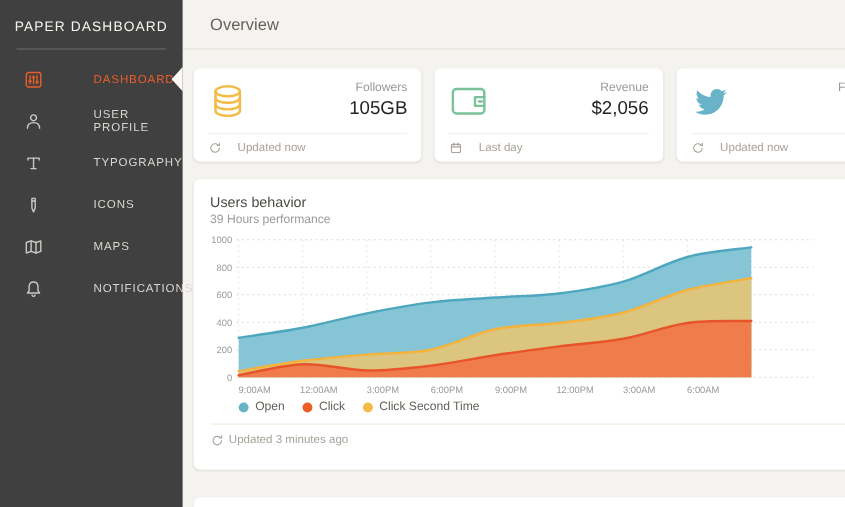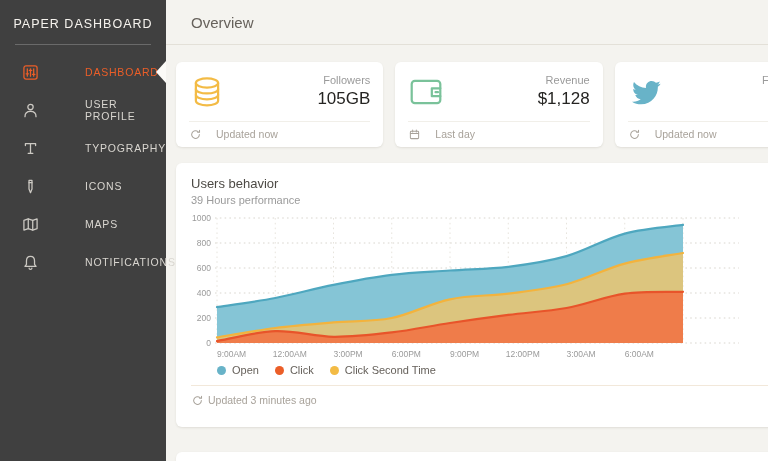--- a/index.html
+++ b/index.html
@@ -169,21 +169,21 @@
 
       <div class="card stat-card">
         <div class="stat-top">
           <svg class="stat-icon" viewBox="0 0 34 34" fill="none" stroke="currentColor" stroke-width="2.1" stroke-linecap="round" stroke-linejoin="round" style="color: rgb(122, 194, 154);">
             <rect x="3.5" y="6.5" width="27" height="21" rx="3"></rect>
             <path d="M30.5,13.5 h-8 v7.5 h8"></path>
             <line x1="26" y1="17.2" x2="28.3" y2="17.2"></line>
           </svg>
           <div class="stat-text">
             <div class="stat-label">Revenue</div>
-            <div class="stat-value">$1,128</div>
+            <div class="stat-value">$2,056</div>
           </div>
         </div>
         <div class="stat-footer">
           <svg class="mini-icon" viewBox="0 0 12 12" fill="none" stroke="currentColor" stroke-width="1.1" stroke-linecap="round">
             <rect x="1.5" y="2.5" width="9" height="8" rx="1"></rect>
             <line x1="4" y1="1.2" x2="4" y2="3.2"></line>
               <line x1="8" y1="1.2" x2="8" y2="3.2"></line>
             <line x1="1.5" y1="4.9" x2="10.5" y2="4.9"></line>
           </svg>
           <span>Last day</span>

